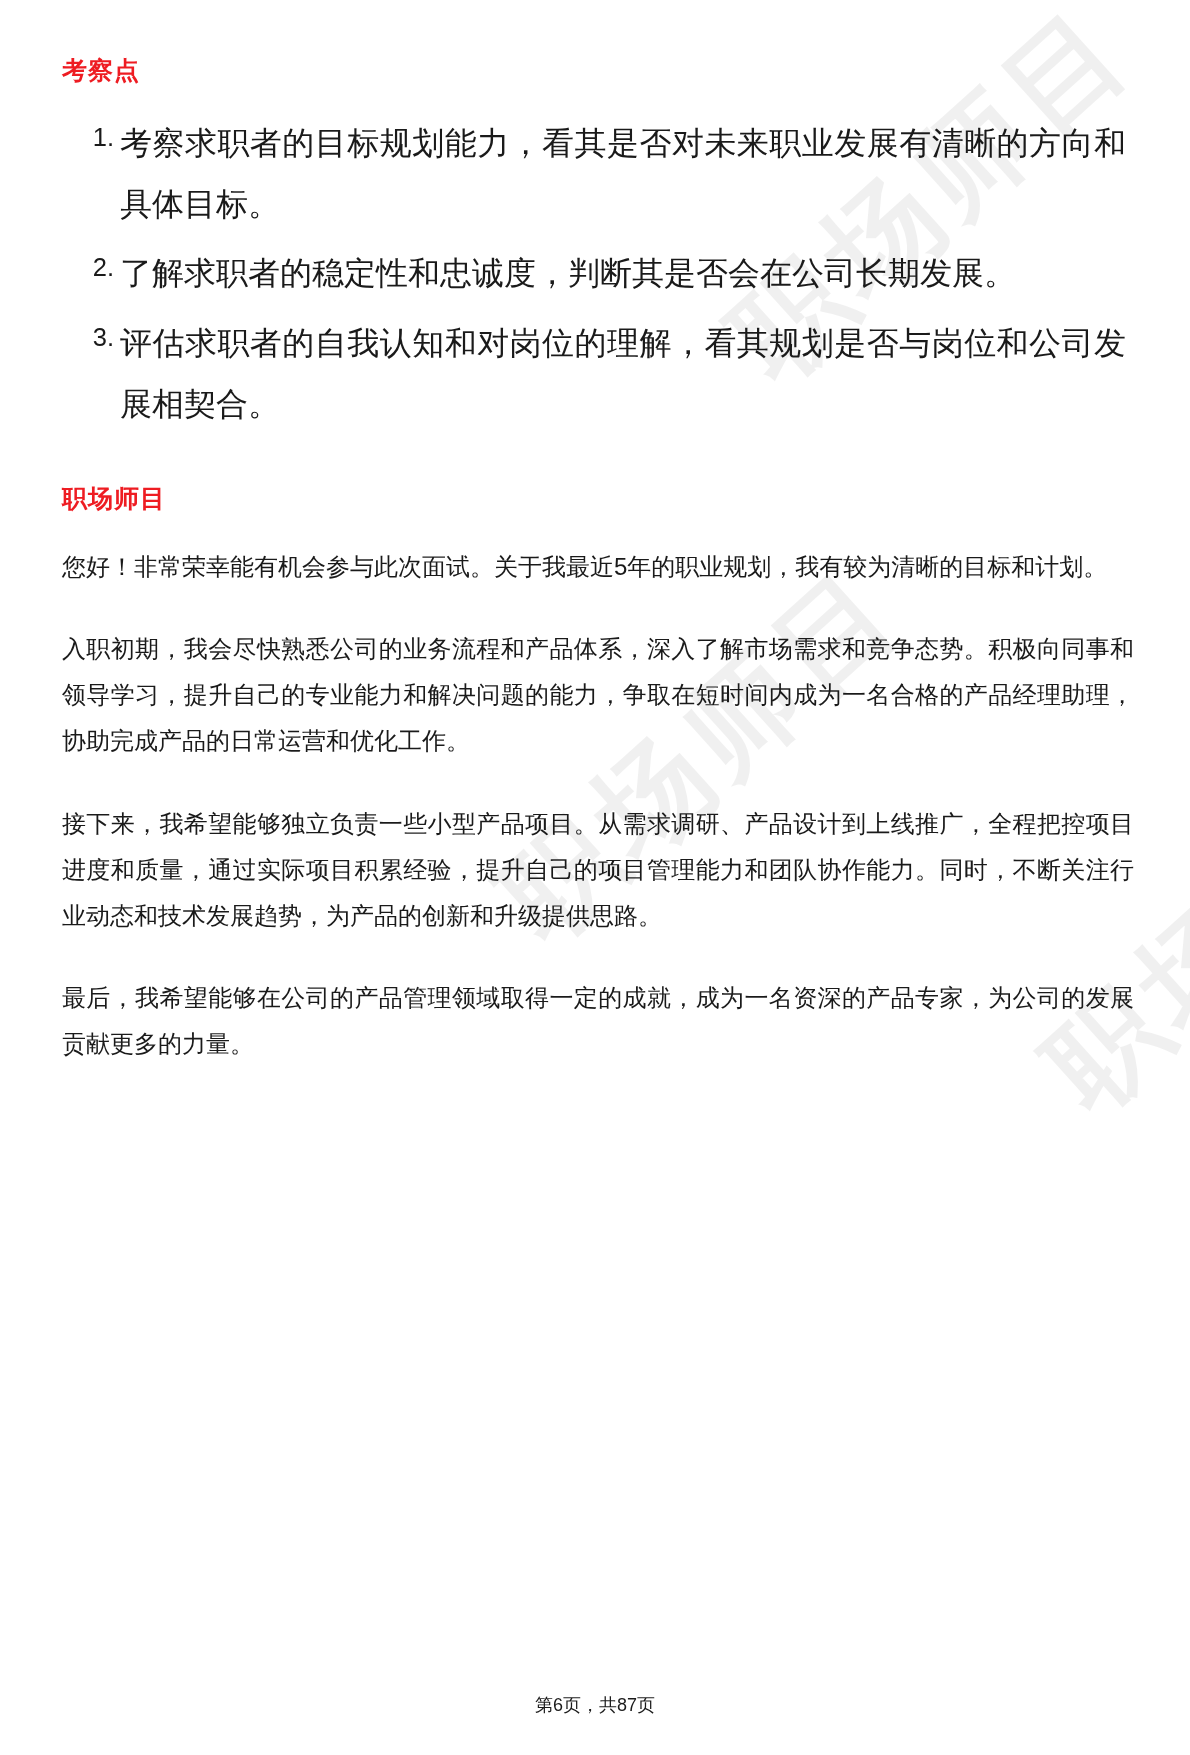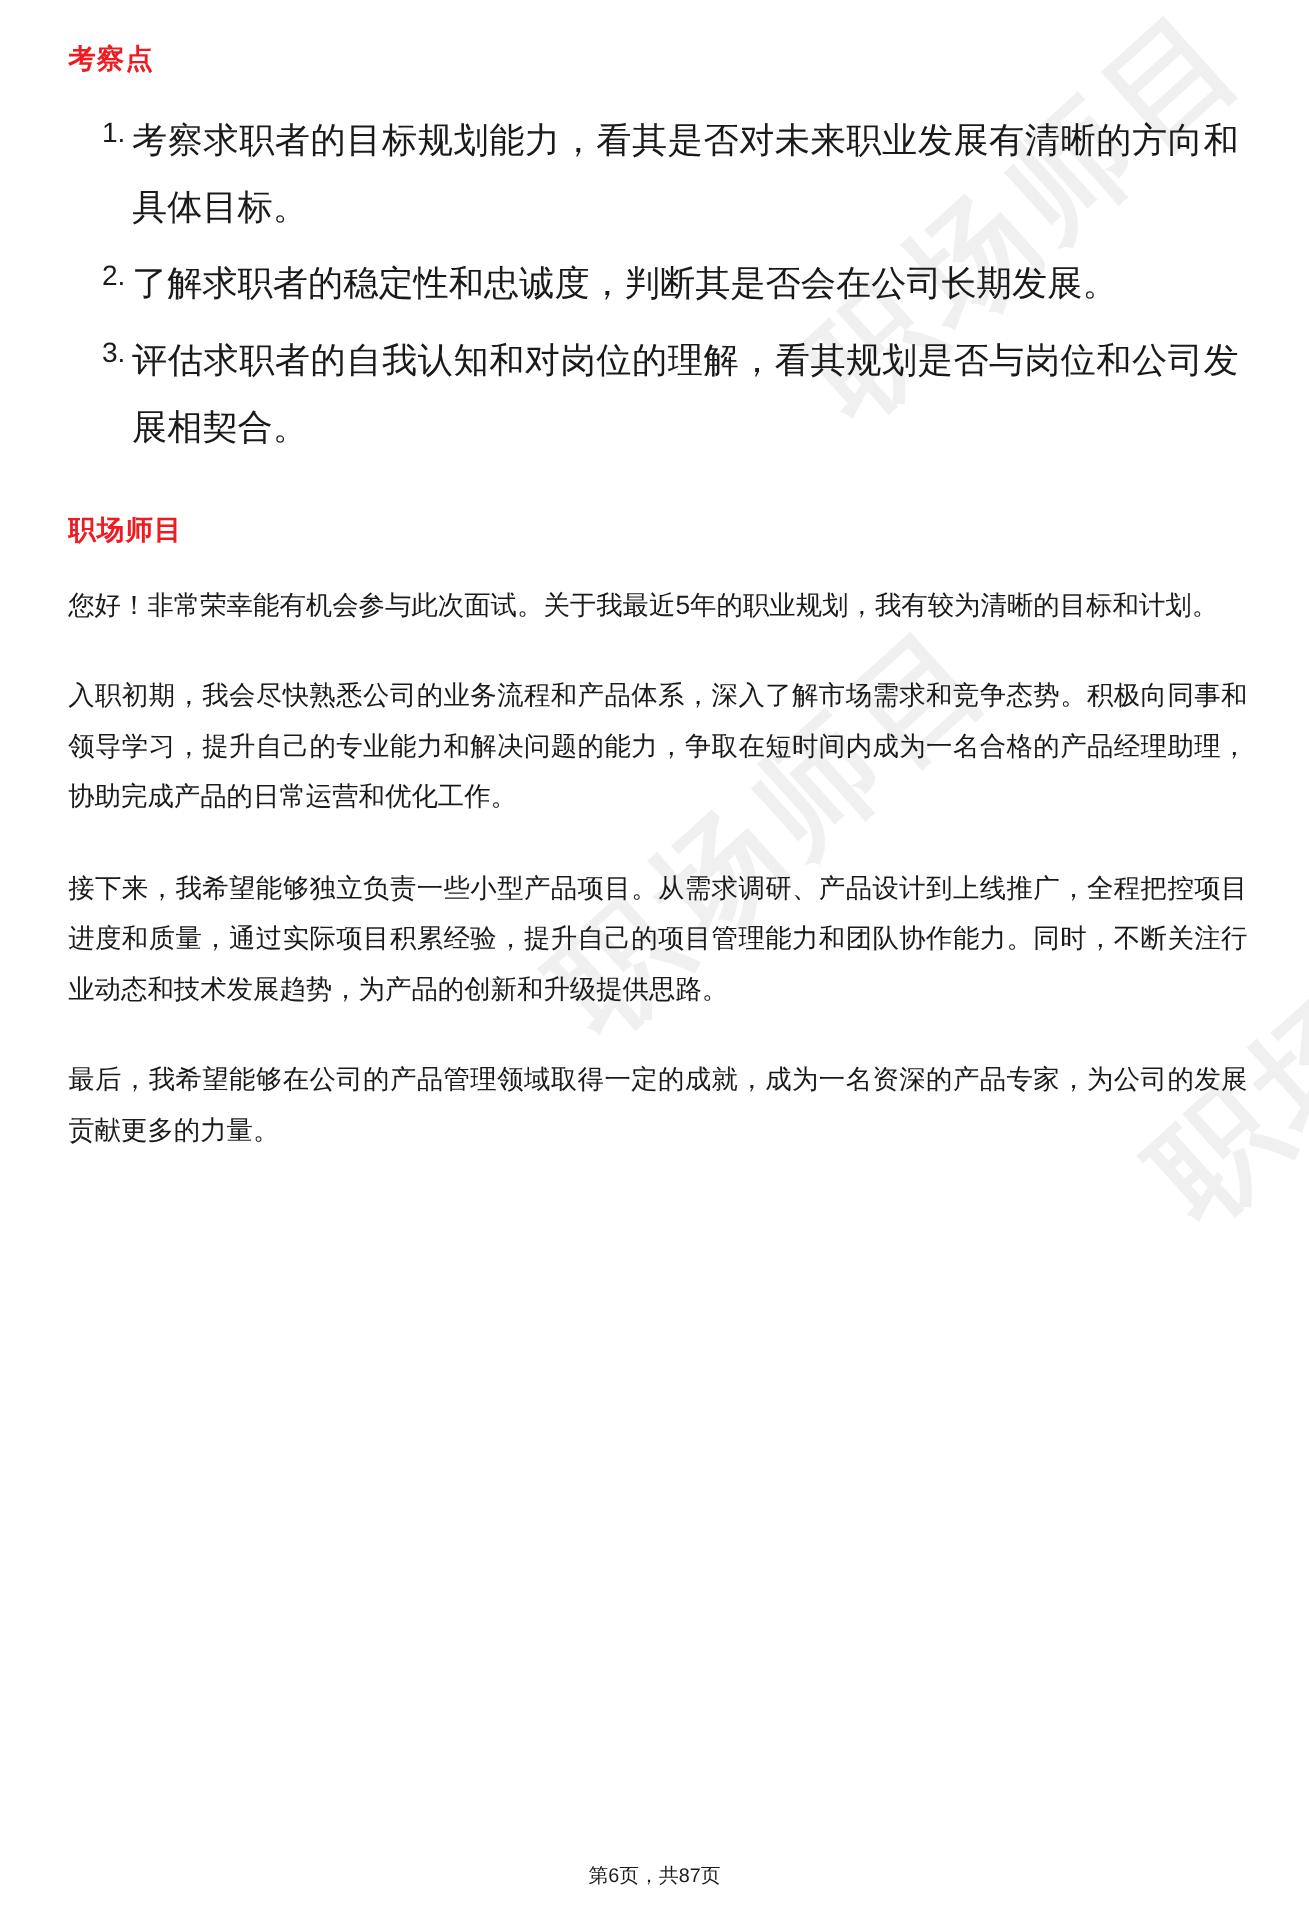--- a/index.html
+++ b/index.html
@@ -42,20 +42,21 @@
   .wm-a { left: 700px;  top: 300px;  transform: rotate(-42deg); }
   .wm-b { left: 470px;  top: 860px;  transform: rotate(-42deg); }
   .wm-c { left: 1015px; top: 1030px; transform: rotate(-42deg); }
 
   
   .content {
     position: relative;
     z-index: 2;
     padding: 38px 56px 0 62px;
     box-sizing: border-box;
+    margin-top: 16px;
   }
 
   .section-heading {
     color: #ee1c22;
     font-weight: 700;
     font-size: 25px;
     line-height: 1.3;
     margin: 0 0 26px 0;
     letter-spacing: 1px;
   }

